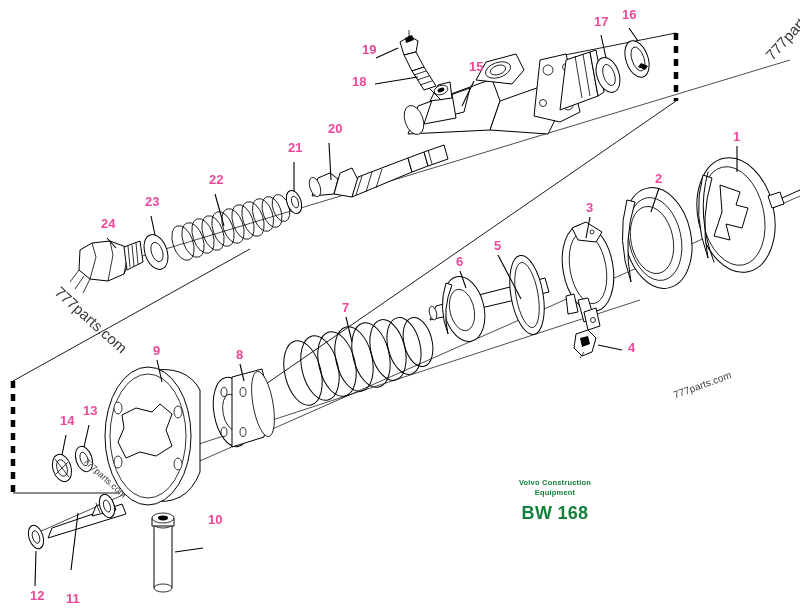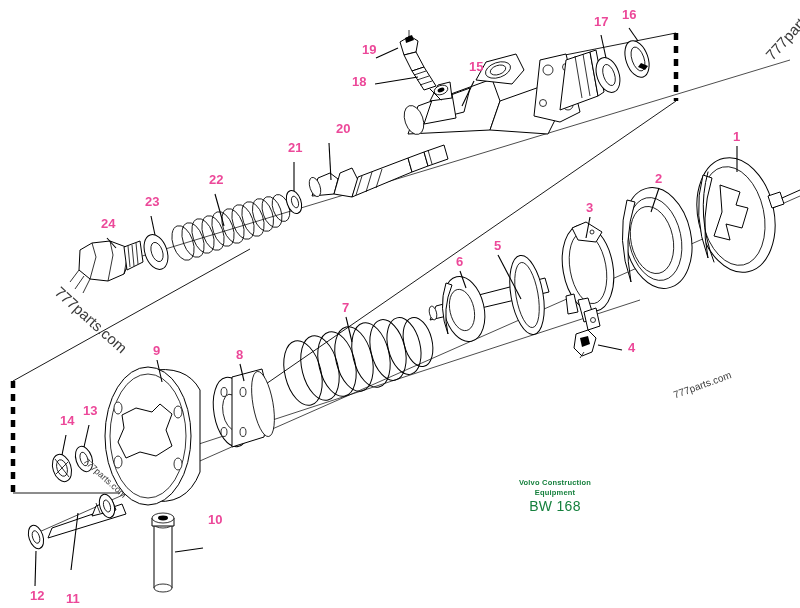--- a/index.html
+++ b/index.html
@@ -7,21 +7,21 @@
        font-family:"Liberation Sans",sans-serif;color:#000;}
   #stage{position:relative;width:800px;height:608px;background:#fff;}
   svg#diagram{position:absolute;left:0;top:0;width:800px;height:608px;}
   .callout{position:absolute;font-family:"Liberation Sans",sans-serif;
            font-weight:bold;font-size:13px;color:#ec4899;line-height:1;
            white-space:nowrap;}
   .wm{position:absolute;font-family:"Liberation Sans",sans-serif;
       color:#3a3a3a;white-space:nowrap;transform-origin:left top;}
   #footer{position:absolute;text-align:center;color:#15803d;}
   #footer .fl1{font-size:7.5px;font-weight:bold;letter-spacing:.2px;line-height:1.35;}
-  #footer .fl2{font-size:14px;font-weight:normal;letter-spacing:.3px;}
+  #footer .fl2{font-size:18px;font-weight:bold;margin-top:5px;letter-spacing:.3px;}
 </style>
 </head>
 <body>
 
 <div id="stage">
 
   <svg id="diagram" viewBox="0 0 800 608">
     <defs>
       <style>
         .ln{fill:none;stroke:#000;stroke-width:1;stroke-linecap:round;stroke-linejoin:round;}
@@ -311,21 +311,21 @@
   <div class="callout" style="left:208px;top:513px">10</div>
   <div class="callout" style="left:66px;top:592px">11</div>
   <div class="callout" style="left:30px;top:589px">12</div>
   <div class="callout" style="left:83px;top:404px">13</div>
   <div class="callout" style="left:60px;top:414px">14</div>
   <div class="callout" style="left:469px;top:60px">15</div>
   <div class="callout" style="left:622px;top:8px">16</div>
   <div class="callout" style="left:594px;top:15px">17</div>
   <div class="callout" style="left:352px;top:75px">18</div>
   <div class="callout" style="left:362px;top:43px">19</div>
-  <div class="callout" style="left:336px;top:122px">20</div>
+  <div class="callout" style="left:328px;top:122px">20</div>
   <div class="callout" style="left:288px;top:141px">21</div>
   <div class="callout" style="left:209px;top:173px">22</div>
   <div class="callout" style="left:145px;top:195px">23</div>
   <div class="callout" style="left:101px;top:217px">24</div>
 
   <div class="wm" style="left:762px;top:52px;font-size:15px;transform:rotate(-48deg)">777parts.com</div>
   <div class="wm" style="left:63px;top:283px;font-size:15px;transform:rotate(42deg)">777parts.com</div>
   <div class="wm" style="left:672px;top:390px;font-size:10px;transform:rotate(-20deg)">777parts.com</div>
   <div class="wm" style="left:88px;top:456px;font-size:9px;transform:rotate(42deg)">777parts.com</div>
 

